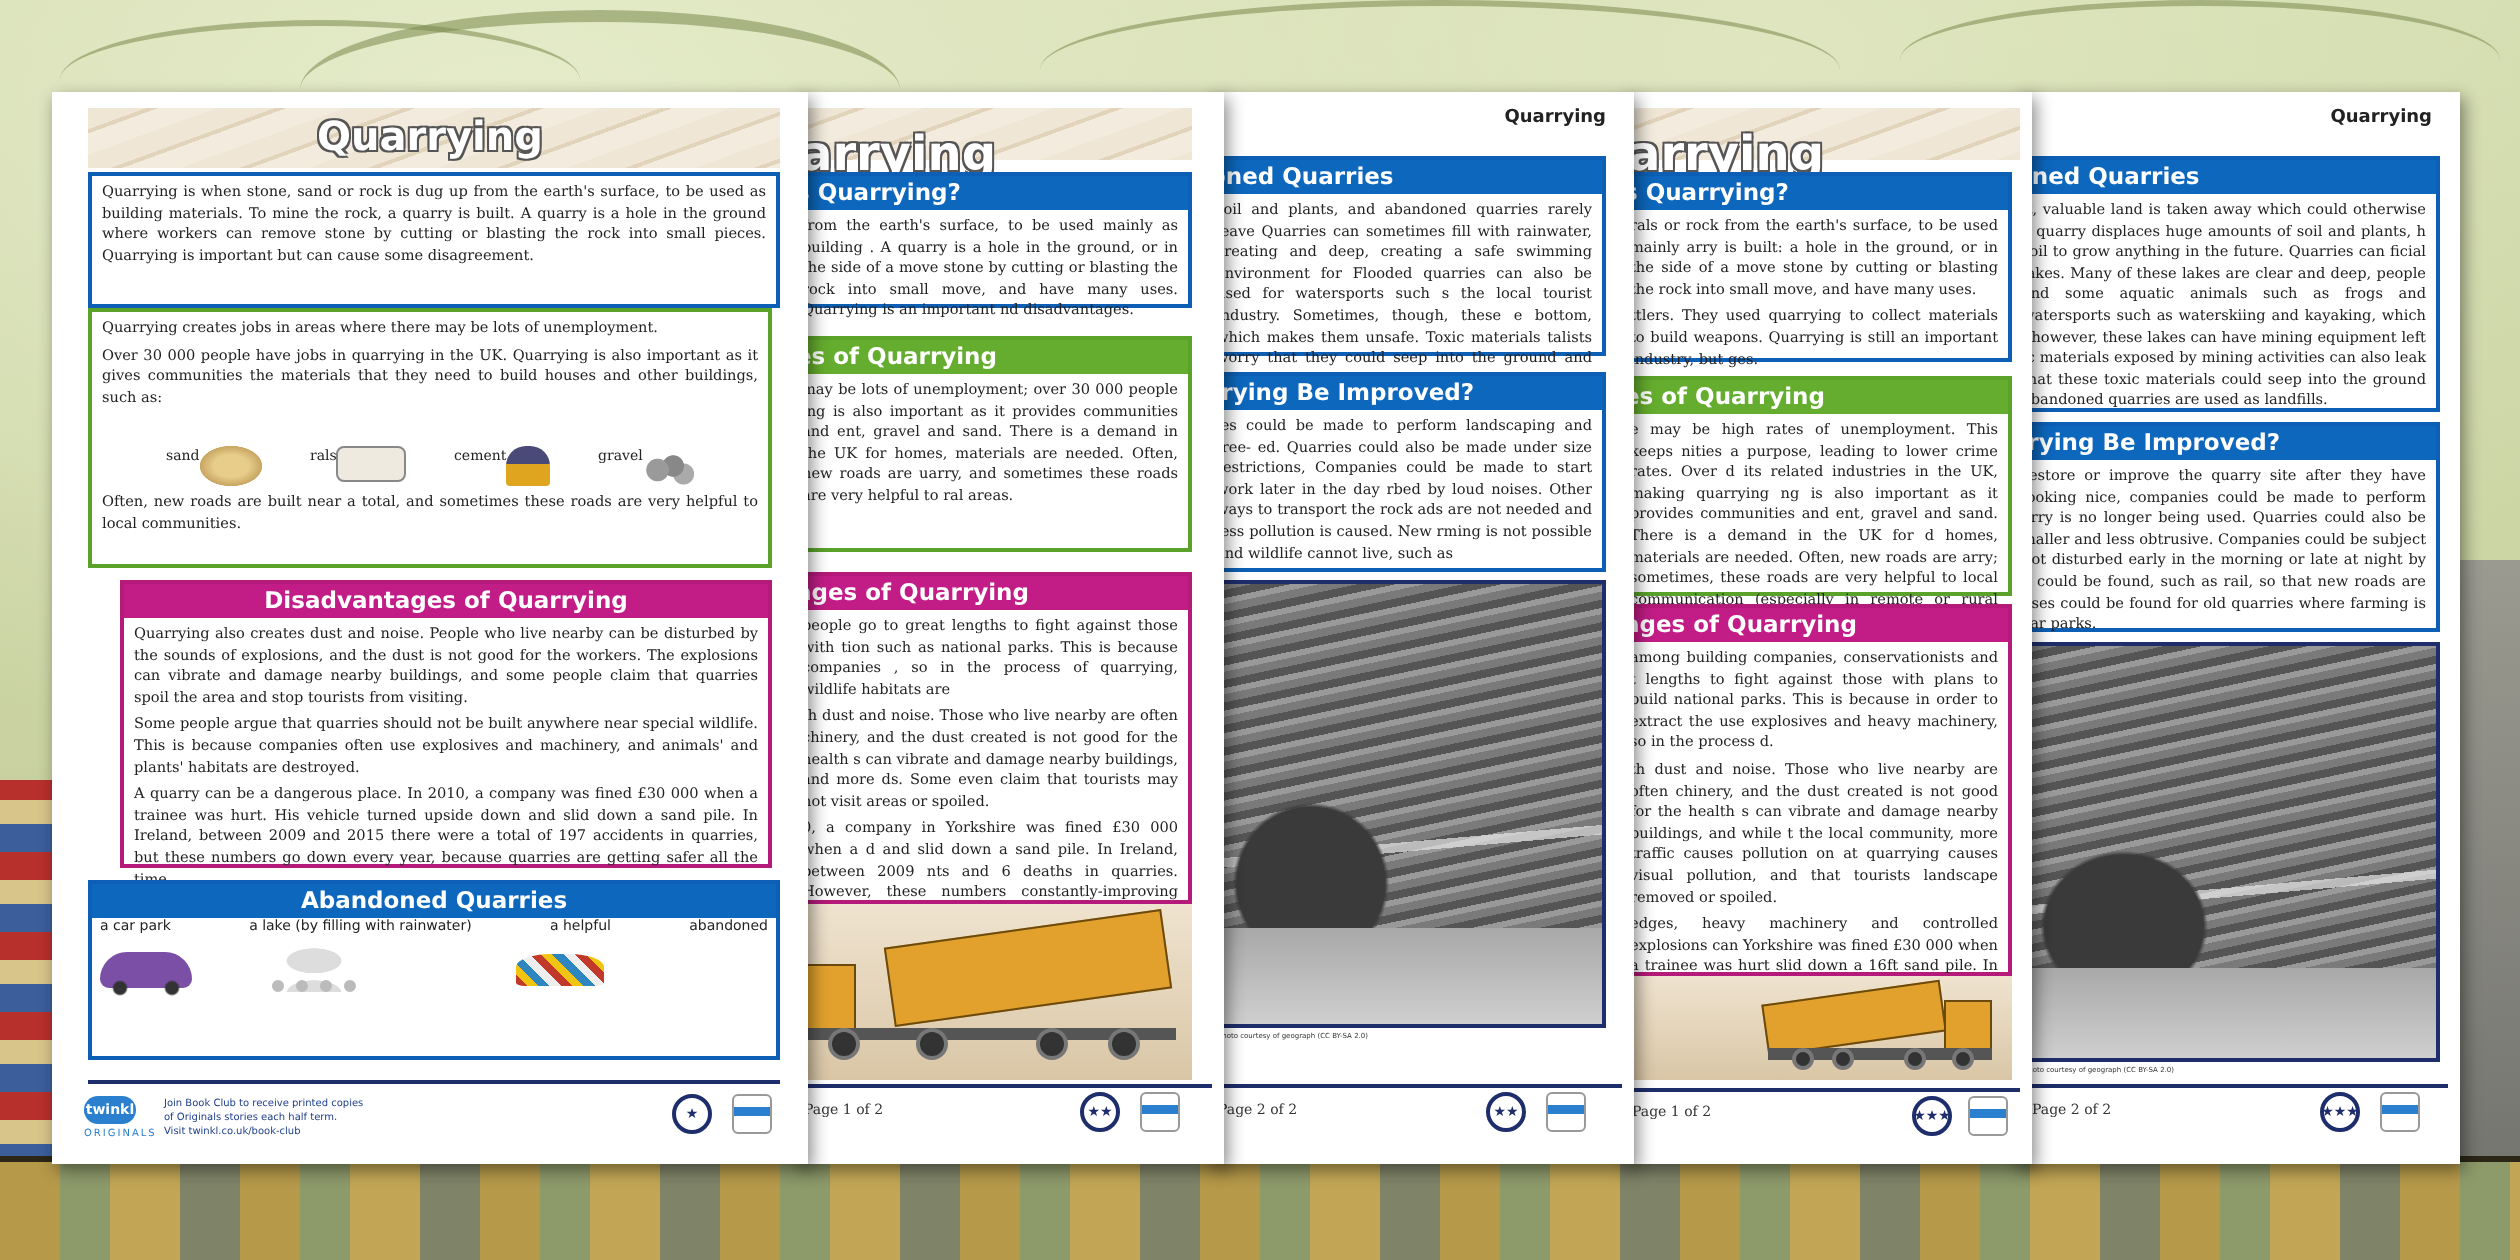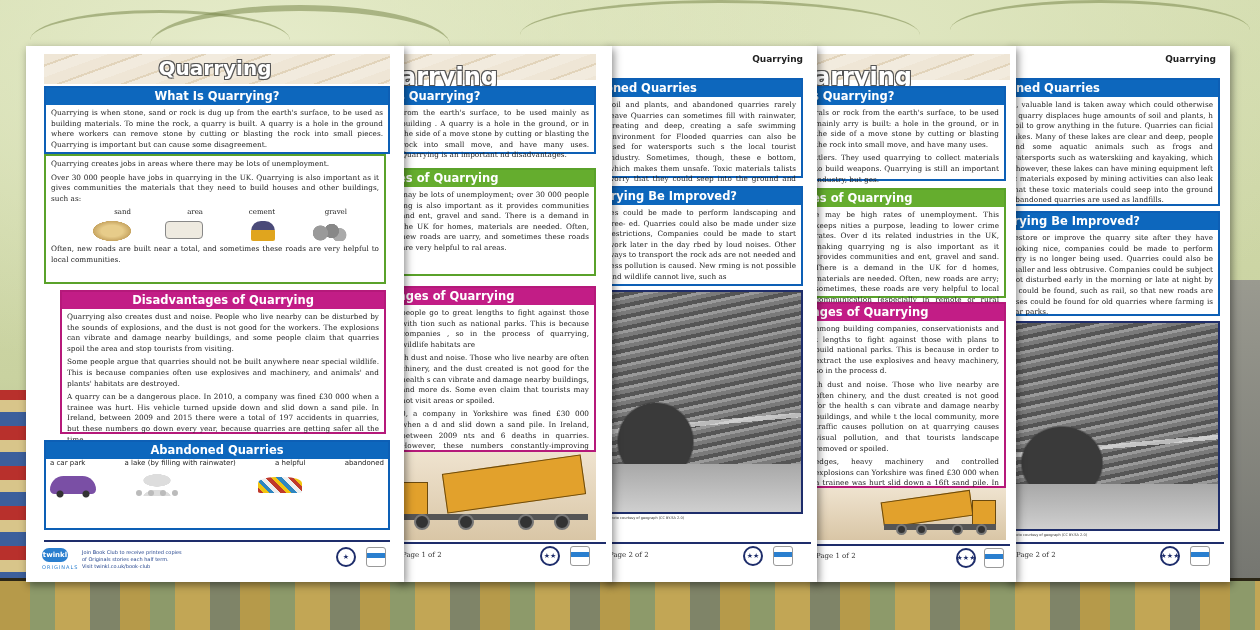--- a/index.html
+++ b/index.html
@@ -64,21 +64,21 @@
   .box-body {
     padding: 3px 5px; font-size: 7.3px; line-height: 10.6px; color: #222;
     font-family: "DejaVu Serif", serif; text-align: justify;
   }
   .box-body p { margin-bottom: 3px; }
 
   .clip-left .box-head { text-align: left; padding-left: 2px; }
   .clip-left .box-body { text-indent: 0; }
 
   .material-row { display: flex; justify-content: center; gap: 24px; margin: 2px 0 3px; }
-  .material { display: flex; flex-direction: column; align-items: flex-end; width: 48px; }
+  .material { display: flex; flex-direction: row; align-items: flex-start; width: 48px; margin-top: 16px; }
   .material span { font-size: 7px; color: #222; margin-bottom: 3px; }
   .mat-img { width: 38px; height: 20px; border-radius: 4px; }
   .sand { background: radial-gradient(ellipse, #e7cc8a 40%, #c8a662 70%, transparent 72%); }
   .stone { background: #eeeae0; border: 1px solid #888; height: 18px; }
   .cement { background: linear-gradient(180deg, #4a4a78 0 45%, #e0a51e 45% 100%); border-radius: 10px 10px 2px 2px; width: 24px; }
   .gravel { background: radial-gradient(circle at 30% 60%, #9a9a9a 25%, transparent 27%), radial-gradient(circle at 60% 50%, #888 28%, transparent 30%), radial-gradient(circle at 80% 70%, #aaa 20%, transparent 22%); }
 
   .abandon-row { display: flex; justify-content: space-between; padding: 0 4px; font-size: 7px; color: #222; }
   .abandon-imgs { display: flex; align-items: center; gap: 40px; padding: 3px 4px 0; height: 32px; }
   .car { width: 46px; height: 18px; background: #7a4fa5; border-radius: 18px 18px 6px 6px; position: relative; }
@@ -254,35 +254,34 @@
   <div class="footer-text" style="left:4px;top:505px;">Page 1 of 2</div>
   <div class="star-badge" style="left:142px;top:500px;">★★</div>
   <div class="logo-badge" style="left:172px;top:500px;"></div>
 </div>
 
 <div class="sheet" style="left:26px;top:46px;width:378px;height:536px;">
   <div class="title-strip" style="left:18px;right:14px;height:30px;"></div>
   <div class="title-text" style="font-size:20px;top:10px;">Quarrying</div>
 
   <div class="box blue" style="left:18px;right:14px;top:40px;height:68px;">
-    <div class="box-head">What Is Quarrying?</div>
     <div class="box-body">Quarrying is when stone, sand or rock is dug up from the earth's surface, to be used as building materials. To mine the rock, a quarry is built. A quarry is a hole in the ground where workers can remove stone by cutting or blasting the rock into small pieces. Quarrying is important but can cause some disagreement.</div>
   </div>
 
   <div class="box green" style="left:18px;right:18px;top:108px;height:130px;">
     <div class="box-body">
       <p>Quarrying creates jobs in areas where there may be lots of unemployment.</p>
       <p>Over 30 000 people have jobs in quarrying in the UK. Quarrying is also important as it gives communities the materials that they need to build houses and other buildings, such as:</p>
       <div class="material-row">
         <div class="material">
           <span>sand</span>
           <div class="mat-img sand"></div>
         </div>
         <div class="material">
-          <span>area</span>
+          <span>rals</span>
           <div class="mat-img stone"></div>
         </div>
         <div class="material">
           <span>cement</span>
           <div class="mat-img cement"></div>
         </div>
         <div class="material">
           <span>gravel</span>
           <div class="mat-img gravel"></div>
         </div>

